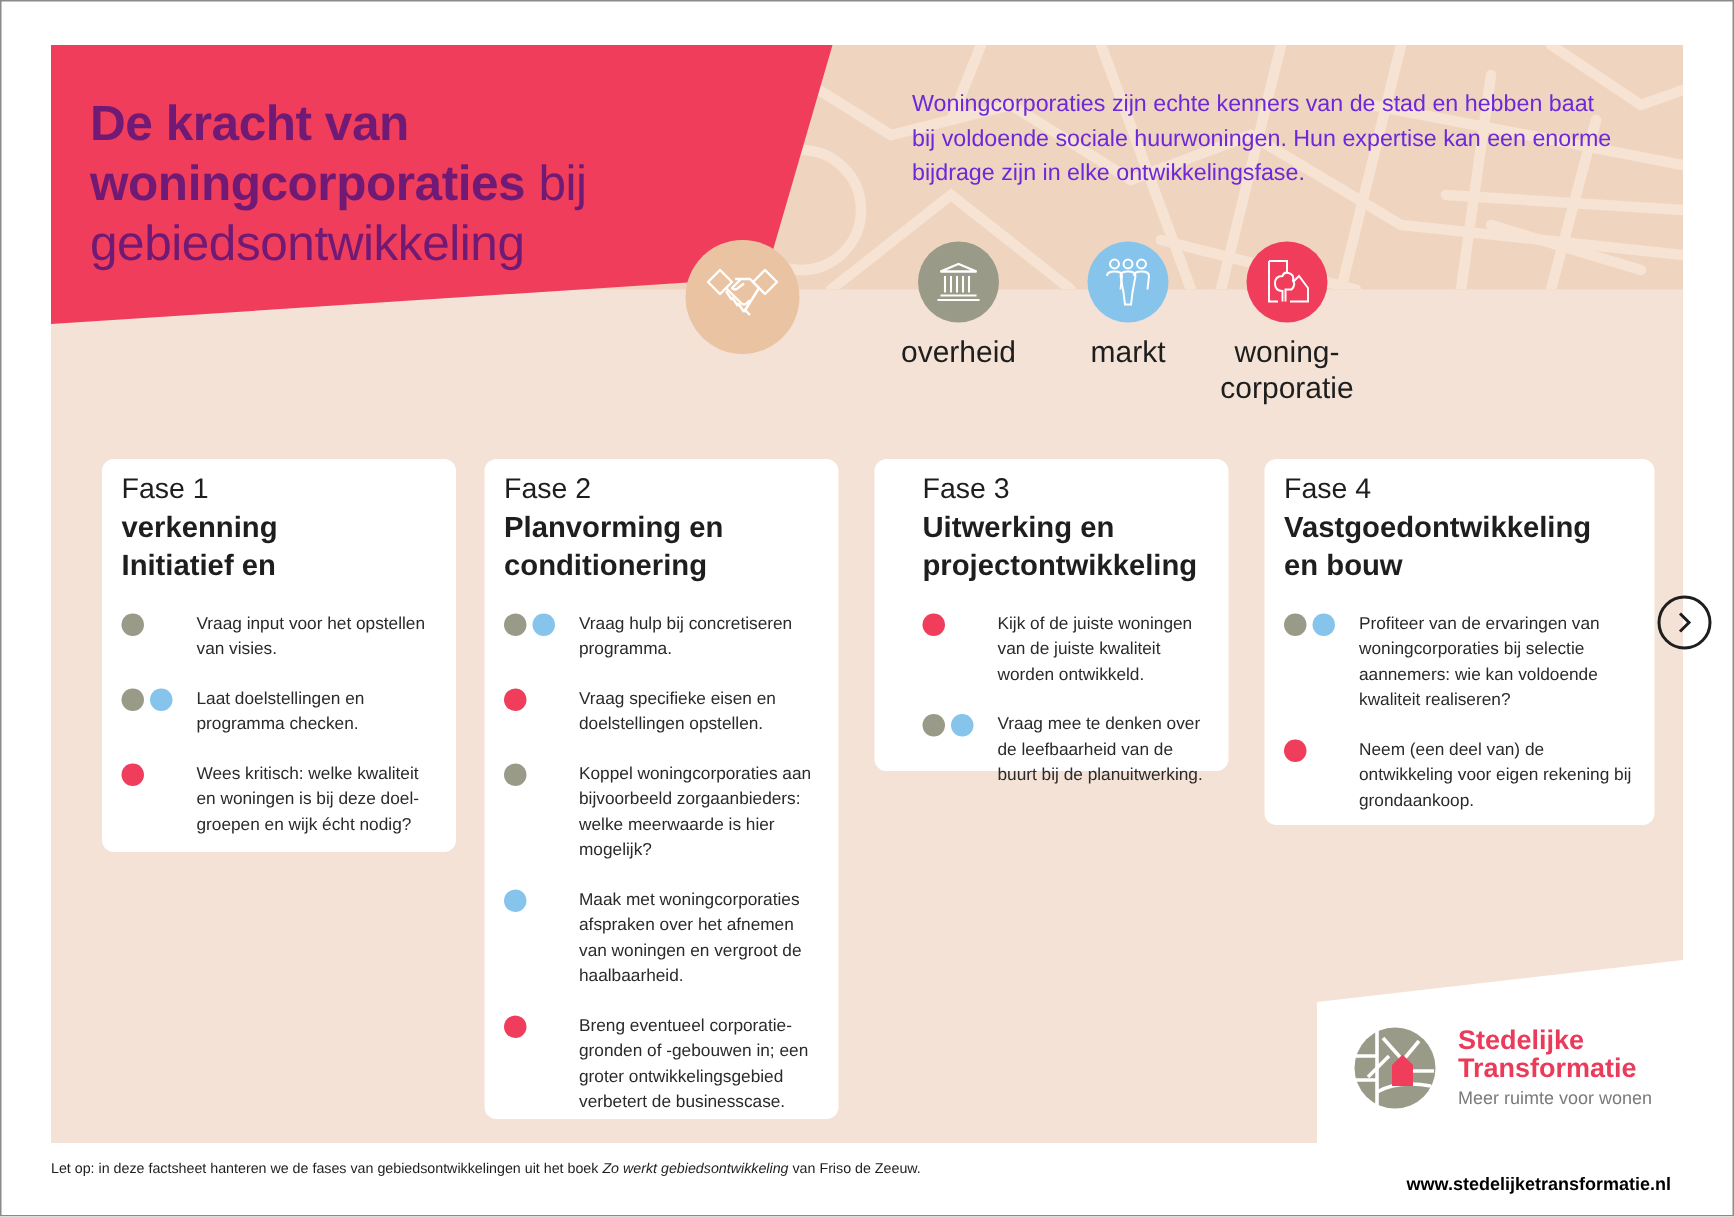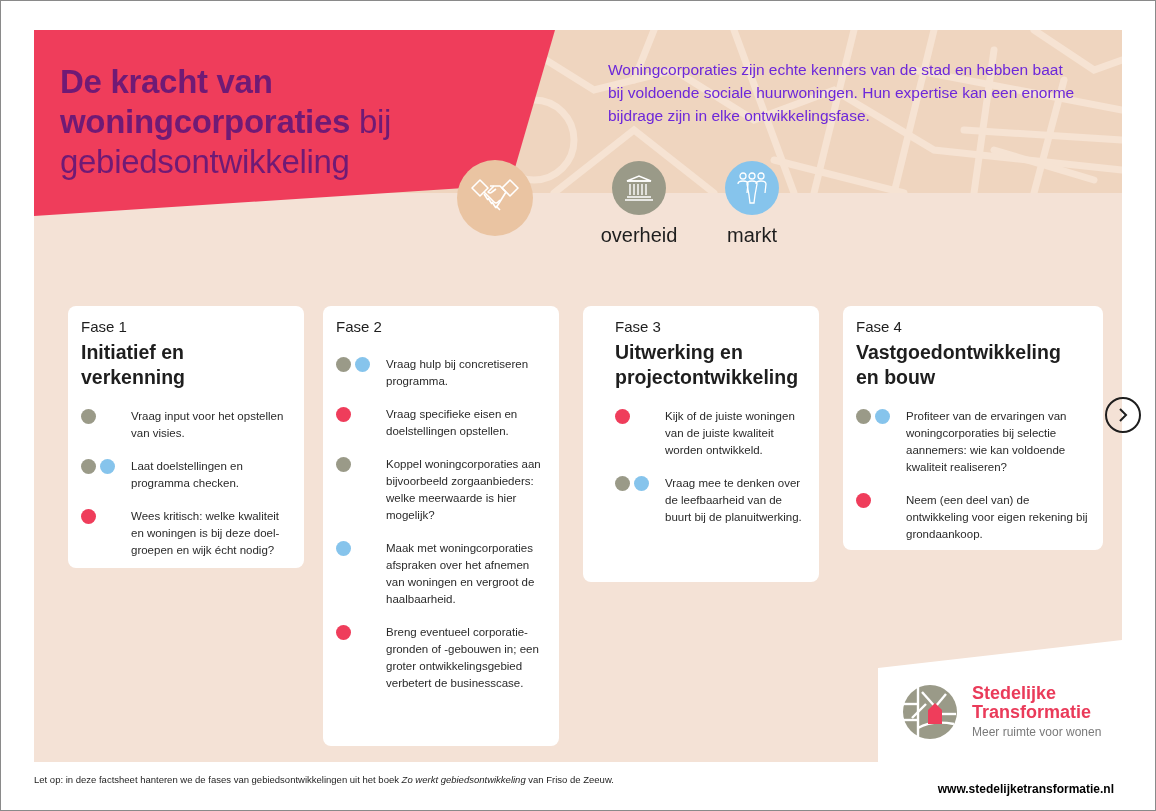--- a/index.html
+++ b/index.html
@@ -13,21 +13,21 @@
   .banner svg { position: absolute; inset: 0; }
   .title { position: absolute; left: 26px; top: 32px; color: #701a75; font-size: 33px; line-height: 40px; letter-spacing: -0.3px; }
   .title b { font-weight: bold; }
   .title .light { font-weight: normal; }
   .intro { position: absolute; left: 534px; top: 28px; width: 470px; font-size: 15.5px; line-height: 23px; color: #6d28d9; margin-left: 40px; }
   .handshake { position: absolute; left: 423px; top: 130px; width: 76px; height: 76px; border-radius: 50%; background: #eac4a2; display: flex; align-items: center; justify-content: center; }
   .actor { position: absolute; text-align: center; }
   .actor .circ { width: 54px; height: 54px; border-radius: 50%; margin: 0 auto; display: flex; align-items: center; justify-content: center; }
   .actor .lbl { font-size: 20px; line-height: 24px; margin-top: 8px; color: #1e1e1e; }
   .card { position: absolute; background: #ffffff; border-radius: 8px; padding: 10px 12px 0 13px; }
-  .card .fase { font-size: 15px; line-height: 22px; font-weight: normal; color: #1e1e1e; }
+  .card .fase { font-size: 19px; line-height: 22px; font-weight: normal; color: #1e1e1e; }
   .card .ctitle { font-size: 19.5px; line-height: 25px; font-weight: bold; color: #1e1e1e; margin-top: 2px; }
   .card .items { margin-top: 18px; }
   .item { display: flex; margin-bottom: 16px; justify-content: flex-end; }
   .item .icons { width: 50px; flex: 0 0 50px; display: flex; gap: 4px; padding-top: 1px; }
   .item .text { font-size: 11.5px; line-height: 17px; color: #2a2a2a; }
   .mini { width: 15px; height: 15px; border-radius: 50%; display: inline-flex; align-items: center; justify-content: center; }
   .next-btn { position: absolute; left: 1105px; top: 397px; width: 36px; height: 36px; border: 2px solid #1e1e1e; border-radius: 50%; background: transparent; display: flex; align-items: center; justify-content: center; cursor: pointer; }
   .whitecut { position: absolute; left: 0; top: 0; width: 1156px; height: 811px; pointer-events: none; }
   .logo { position: absolute; left: 902px; top: 684px; display: flex; align-items: center; }
   .logo .mark { width: 56px; height: 56px; margin-right: 14px; }
@@ -105,26 +105,40 @@
         <circle cx="8" cy="5" r="3"></circle>
           <circle cx="17" cy="5" r="3"></circle>
           <circle cx="26" cy="5" r="3"></circle>
         <path d="M3 13 Q3 10 8 10 Q13 10 13 13 L12 22"></path>
         <path d="M21 13 Q21 10 26 10 Q31 10 31 13 L30 22"></path>
         <path d="M12 13 Q12 10 17 10 Q22 10 22 13 L20 24 L19 32 H15 L14 24 Z"></path>
       </svg>
     </div>
     <div class="lbl">markt</div>
   </div>
+  <div class="actor" style="left:774px; top:131px; width:100px;">
+    <div class="circ" style="background:#ef3d5b;">
+      <svg width="32" height="32" viewBox="0 0 32 32" fill="none" stroke="#fff" stroke-width="1.3">
+        <path d="M4 2 H16 V10"></path>
+          <path d="M4 2 V29 H10"></path>
+        <path d="M13 29 V22 Q8 22 8 17 Q8 12 13 12 Q14 9 17 10 Q21 11 20 15 Q22 18 19 21 H15 V29"></path>
+        <path d="M18 29 H30 V20 L24 12 L20 16"></path>
+      </svg>
+    </div>
+    <div class="lbl">
+      <div>woning-</div>
+      <div>corporatie</div>
+    </div>
+  </div>
 
   <div class="card" style="left:34px; top:276px; width:236px; height:262px;">
     <div class="fase">Fase 1</div>
     <div class="ctitle">
+      <div>verkenning</div>
       <div>Initiatief en</div>
-      <div>verkenning</div>
     </div>
     <div class="items">
       <div class="item">
         <div class="icons">
             <span class="mini" style="background:#9a9a88"></span>
           </div>
         <div class="text">Vraag input voor het opstellen van visies.</div>
       </div>
       <div class="item">
         <div class="icons">
@@ -137,20 +151,24 @@
         <div class="icons">
             <span class="mini" style="background:#ef3d5b"></span>
           </div>
         <div class="text">Wees kritisch: welke kwaliteit en woningen is bij deze doel-groepen en wijk écht nodig?</div>
       </div>
     </div>
   </div>
 
   <div class="card" style="left:289px; top:276px; width:236px; height:440px;">
     <div class="fase">Fase 2</div>
+    <div class="ctitle">
+      <div>Planvorming en</div>
+      <div>conditionering</div>
+    </div>
     <div class="items">
       <div class="item">
         <div class="icons">
             <span class="mini" style="background:#9a9a88"></span>
             <span class="mini" style="background:#86c4ec"></span>
           </div>
         <div class="text">Vraag hulp bij concretiseren programma.</div>
       </div>
       <div class="item">
         <div class="icons">
@@ -172,21 +190,21 @@
       </div>
       <div class="item">
         <div class="icons">
             <span class="mini" style="background:#ef3d5b"></span>
           </div>
         <div class="text">Breng eventueel corporatie-gronden of -gebouwen in; een groter ontwikkelingsgebied verbetert de businesscase.</div>
       </div>
     </div>
   </div>
 
-  <div class="card" style="left:549px; top:276px; width:236px; height:276px;padding-left:32px;">
+  <div class="card" style="left:549px; top:276px; width:236px; height:208px;padding-left:32px;">
     <div class="fase">Fase 3</div>
     <div class="ctitle">
       <div>Uitwerking en</div>
       <div>projectontwikkeling</div>
     </div>
     <div class="items">
       <div class="item">
         <div class="icons">
             <span class="mini" style="background:#ef3d5b"></span>
           </div>

